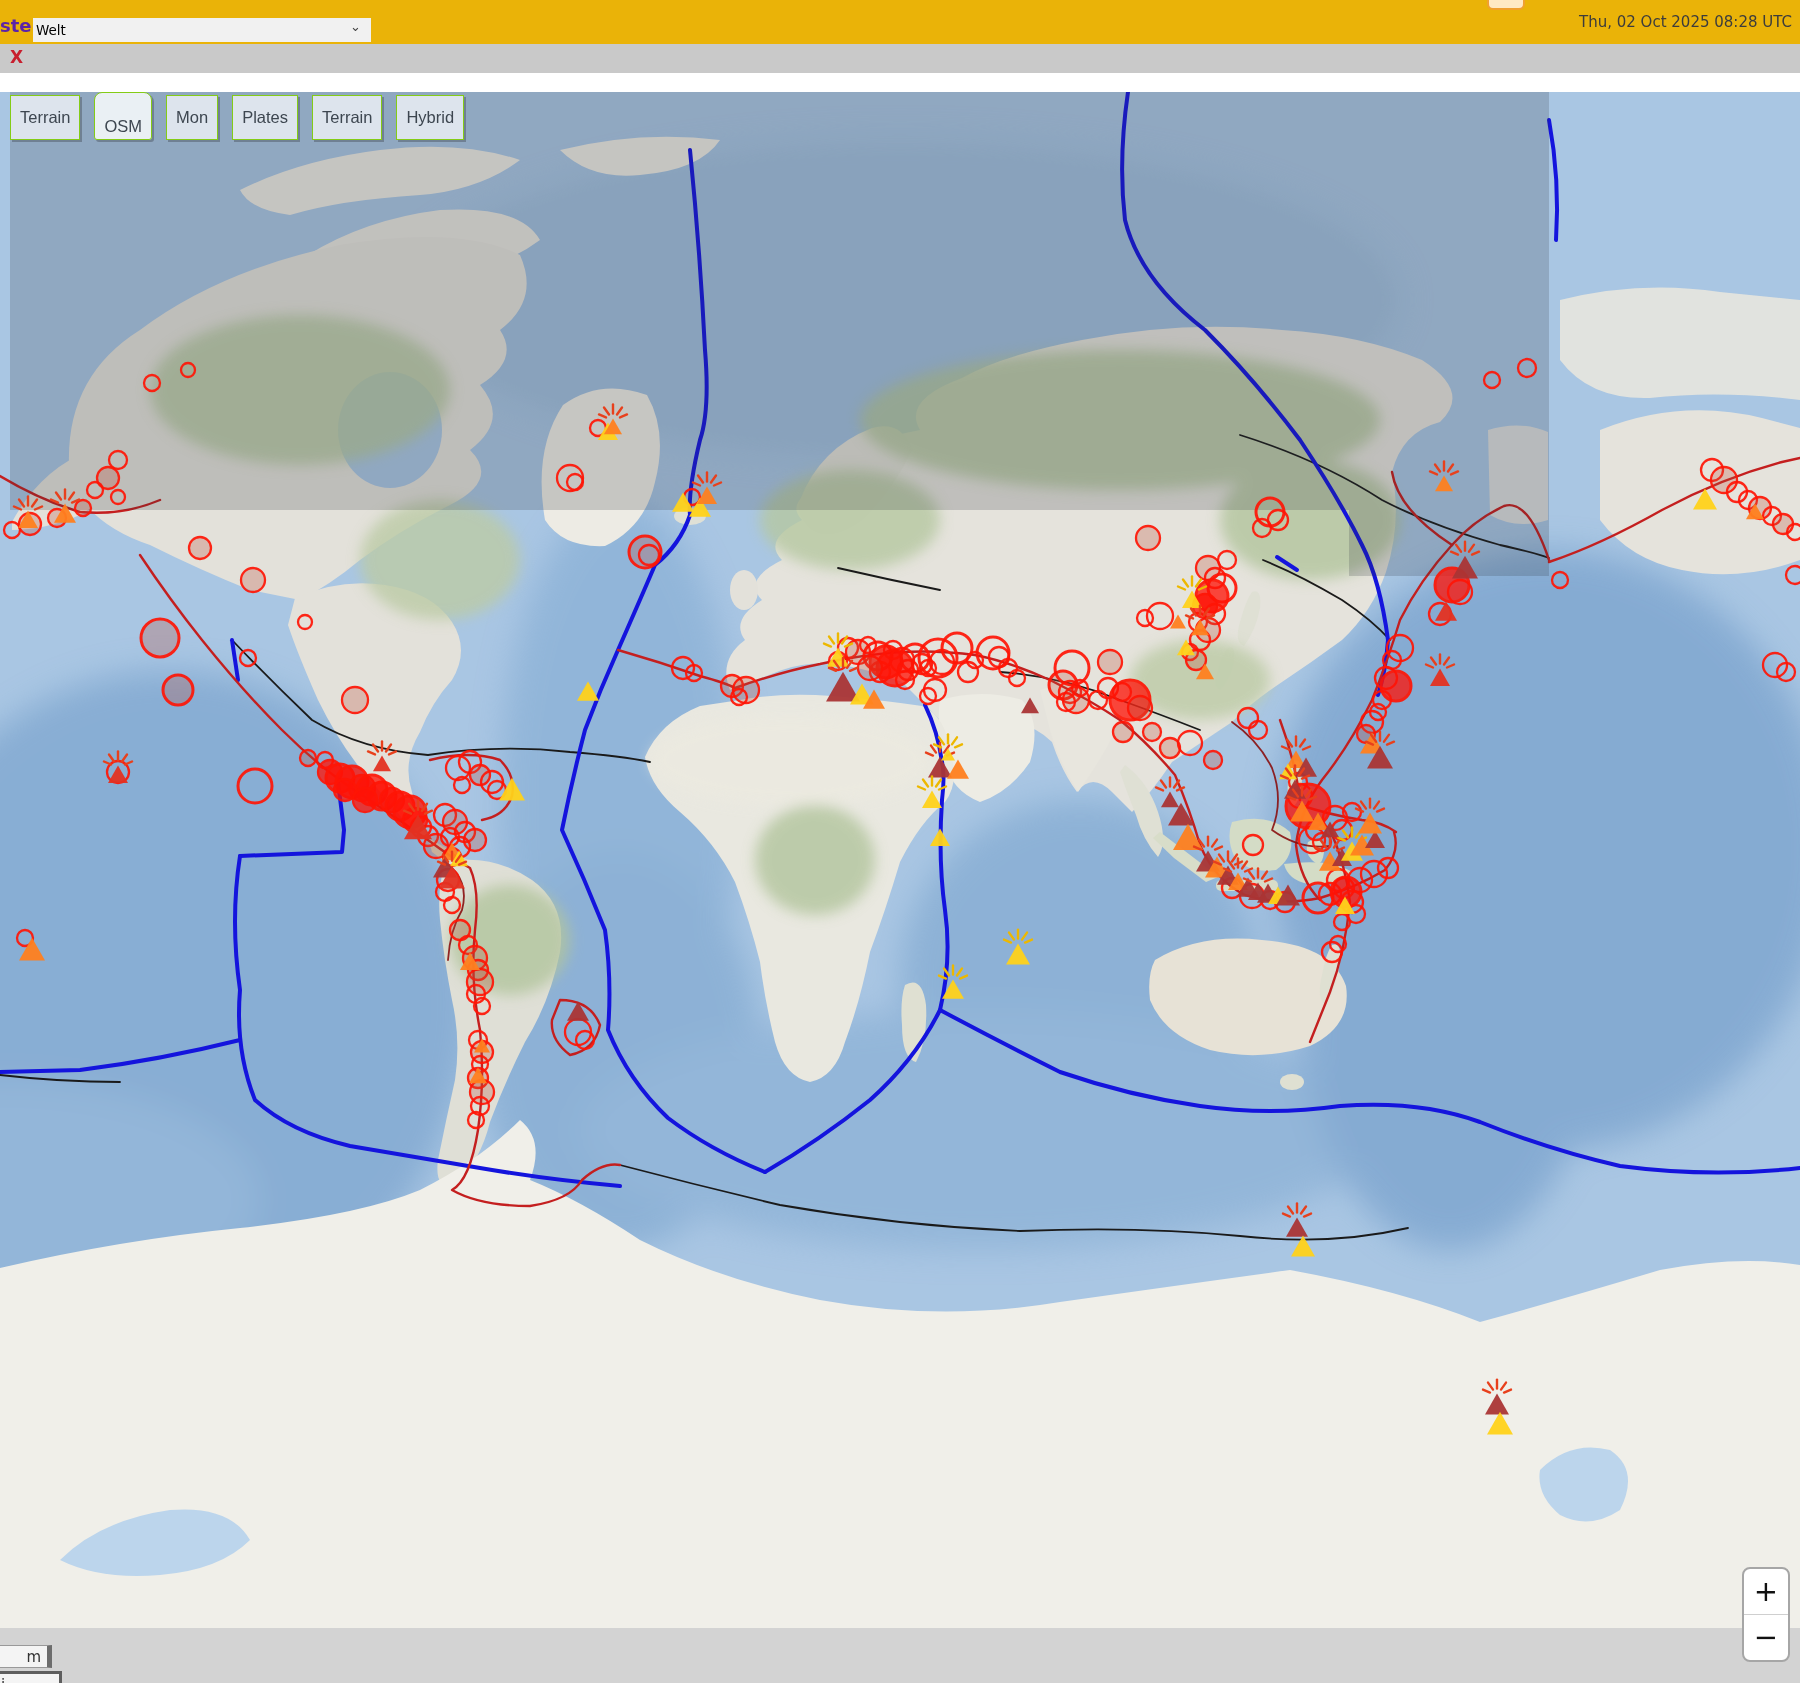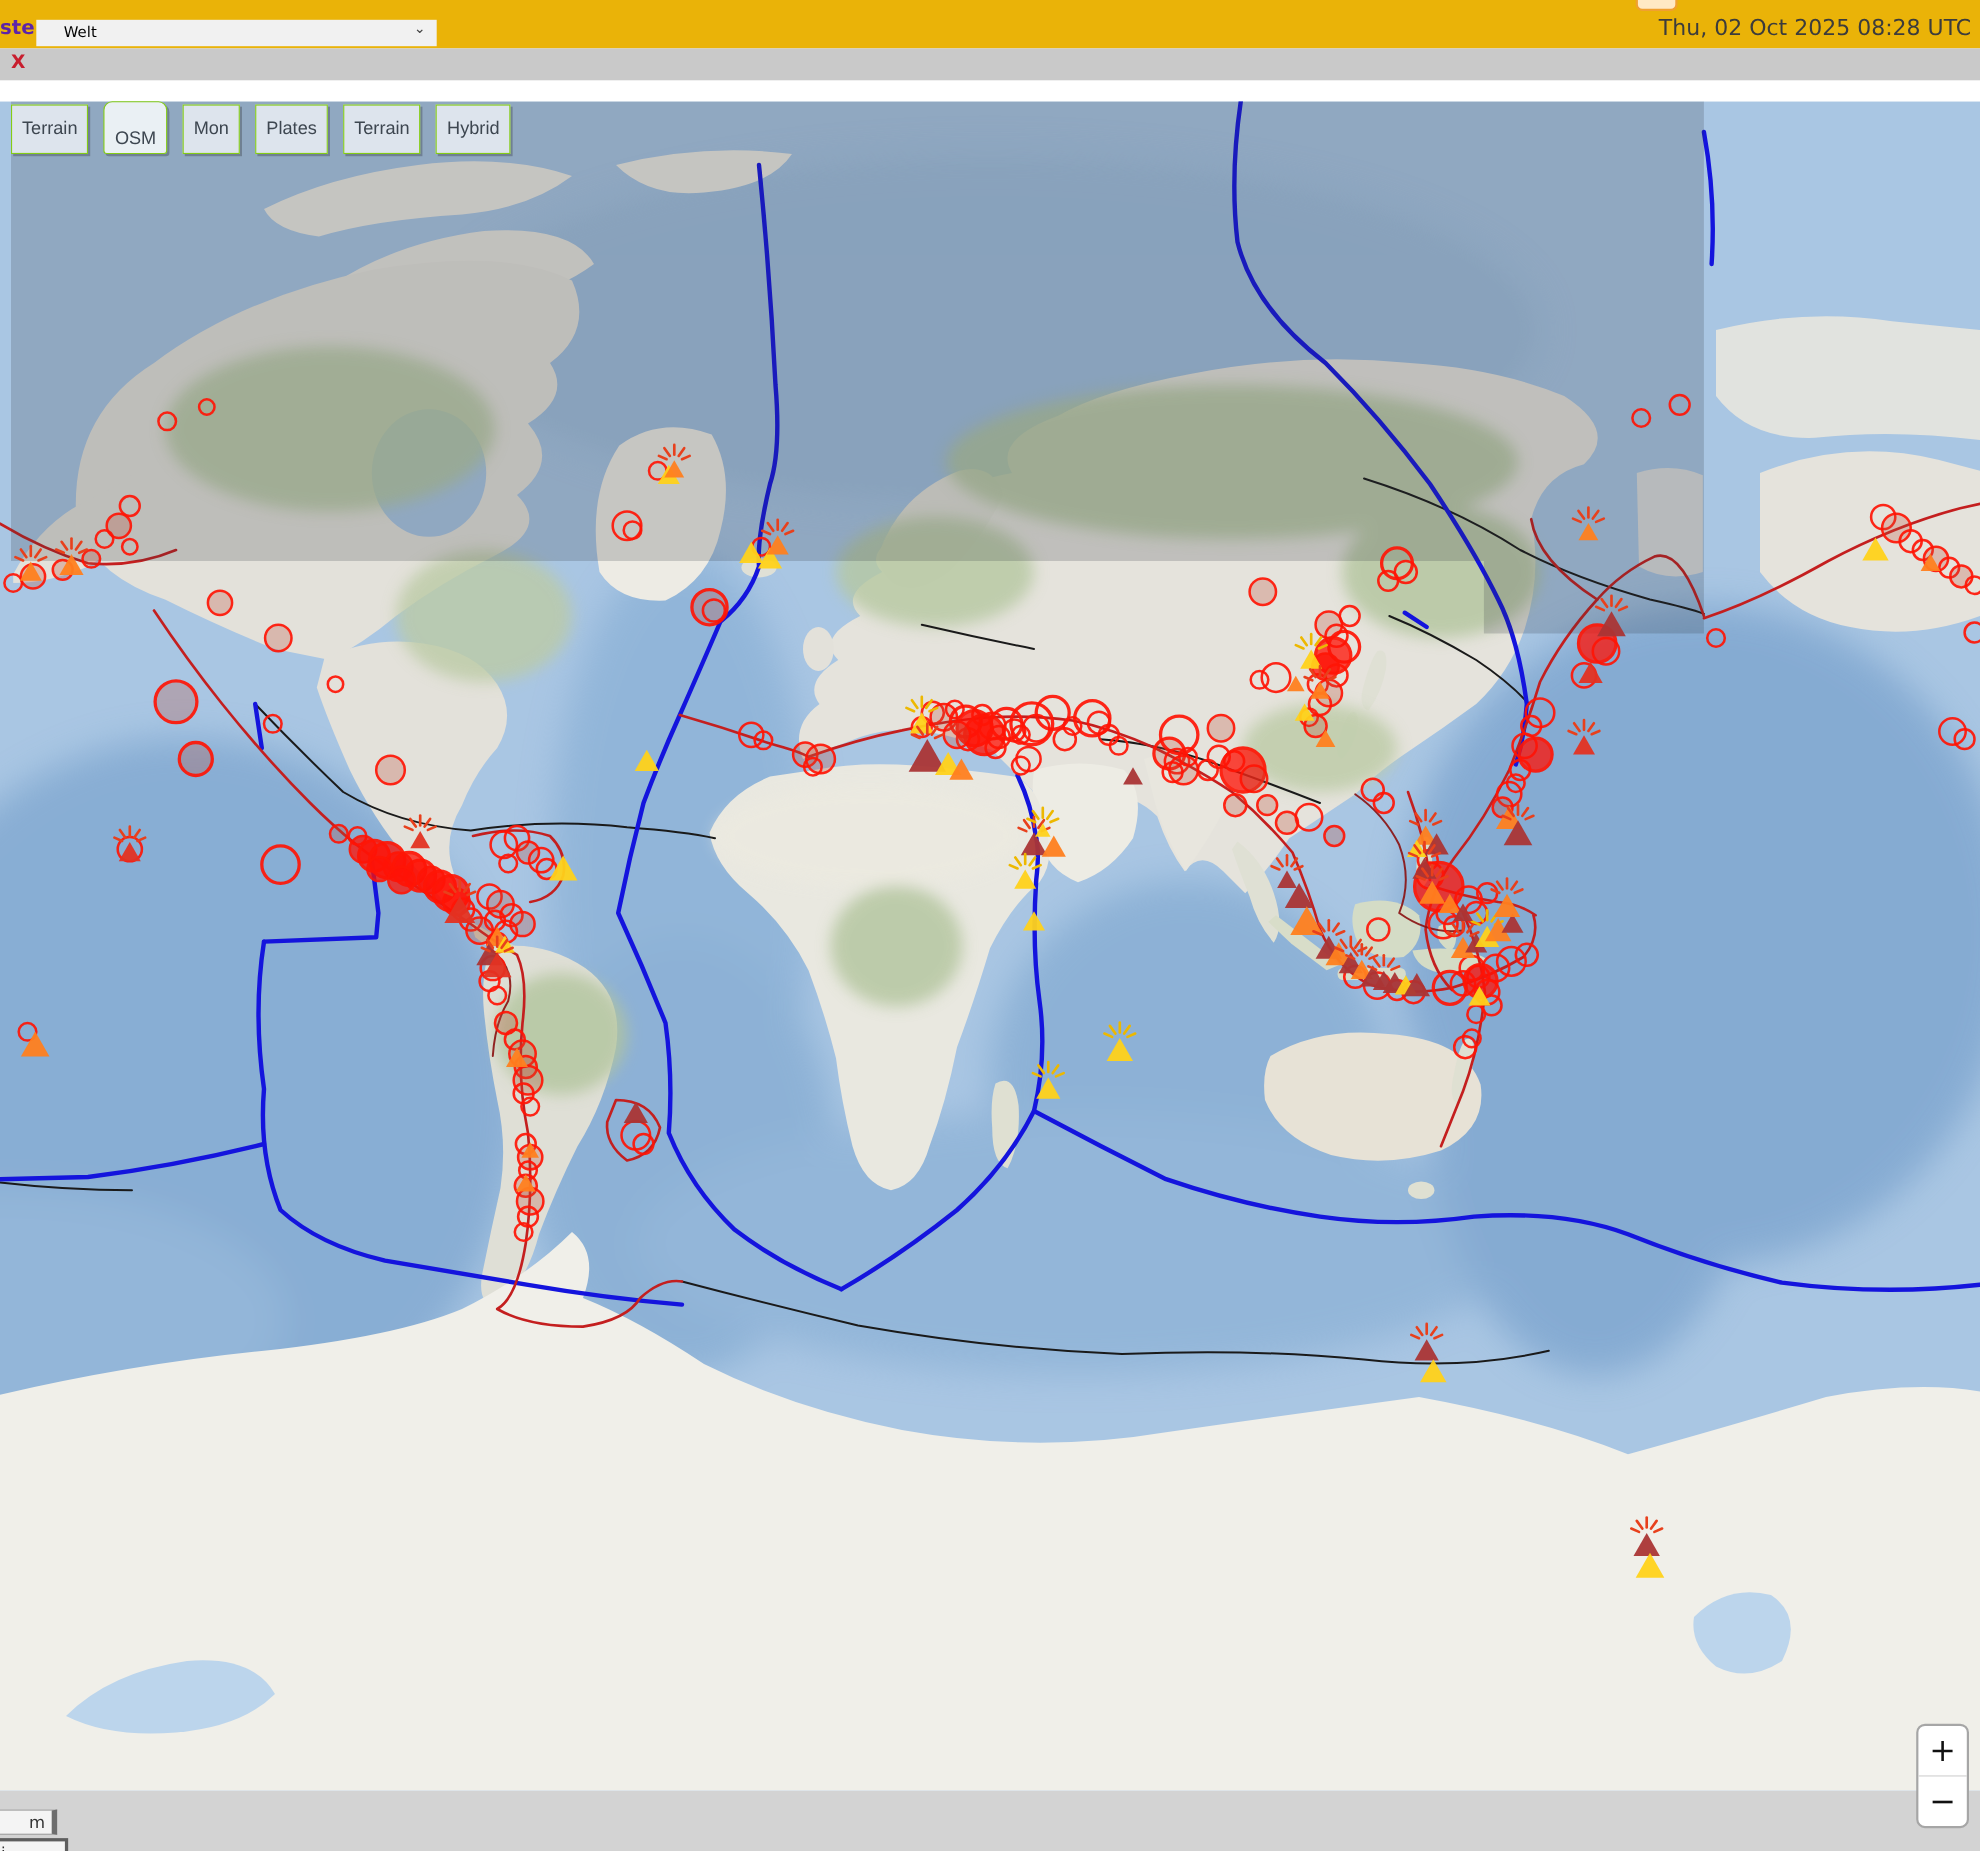--- a/index.html
+++ b/index.html
@@ -1,25 +1,25 @@
 <!DOCTYPE html>
 <html><head>
 <meta charset="utf-8">
 <style>
   html,body{margin:0;padding:0;background:#fff;}
   #app{position:relative;width:1800px;height:1683px;overflow:hidden;
        font-family:"DejaVu Sans","Liberation Sans",sans-serif;background:#fff;}
   
   .header{position:absolute;left:0;top:0;width:1800px;height:44px;background:#eab308;}
   .list-frag{position:absolute;left:0;top:15px;font-size:18px;font-weight:bold;color:#5c23a8;}
-  .region-select{position:absolute;left:33px;top:18px;width:364px;height:24px;background:#f1f1f1;
-       display:flex;align-items:center;padding-left:25px;box-sizing:border-box;font-size:13.5px;color:#000;
+  .region-select{position:absolute;left:33px;top:18px;width:338px;height:24px;background:#f1f1f1;
+       display:flex;align-items:center;padding-left:3px;box-sizing:border-box;font-size:13.5px;color:#000;
        cursor:pointer;}
   .region-caret{position:absolute;right:10px;top:1px;font-size:13px;color:#444;}
-  .timestamp{position:absolute;right:8px;top:13px;font-size:20px;color:#3c3c3c;}
+  .timestamp{position:absolute;right:8px;top:13px;font-size:15px;color:#3c3c3c;}
   .mini-orange{position:absolute;left:1487px;top:-7px;width:34px;height:13px;border:2px solid #f0a030;
        border-radius:6px;background:#ffe9c4;}
   
   .graybar{position:absolute;left:0;top:44px;width:1800px;height:29px;background:#c9c9c9;}
   .close-x{position:absolute;left:10px;top:3px;font-size:17px;font-weight:bold;color:#c81e2e;cursor:pointer;}
   
   .map-wrap{position:absolute;left:0;top:92px;width:1800px;height:1536px;overflow:hidden;cursor:grab;}
   .map-wrap svg{display:block;}
   
   .layerbar{position:absolute;left:10px;top:95px;display:flex;gap:14px;z-index:5;}

